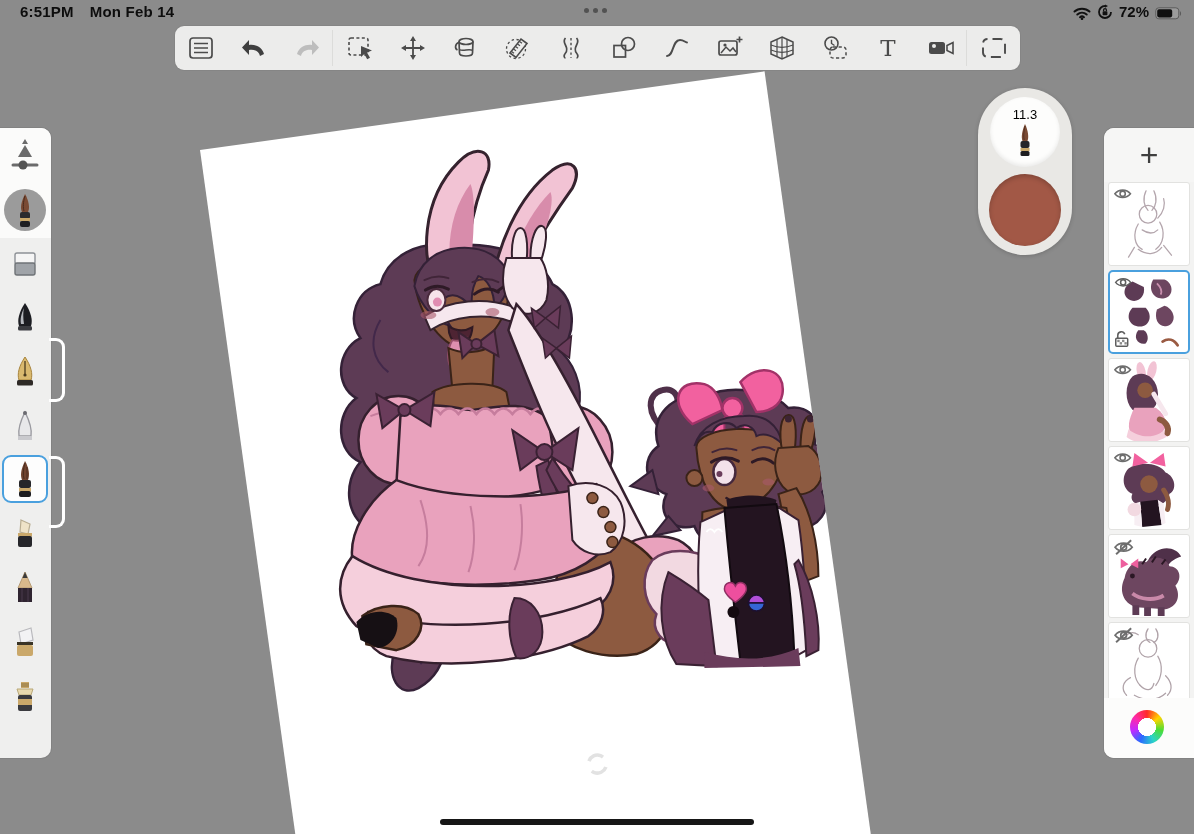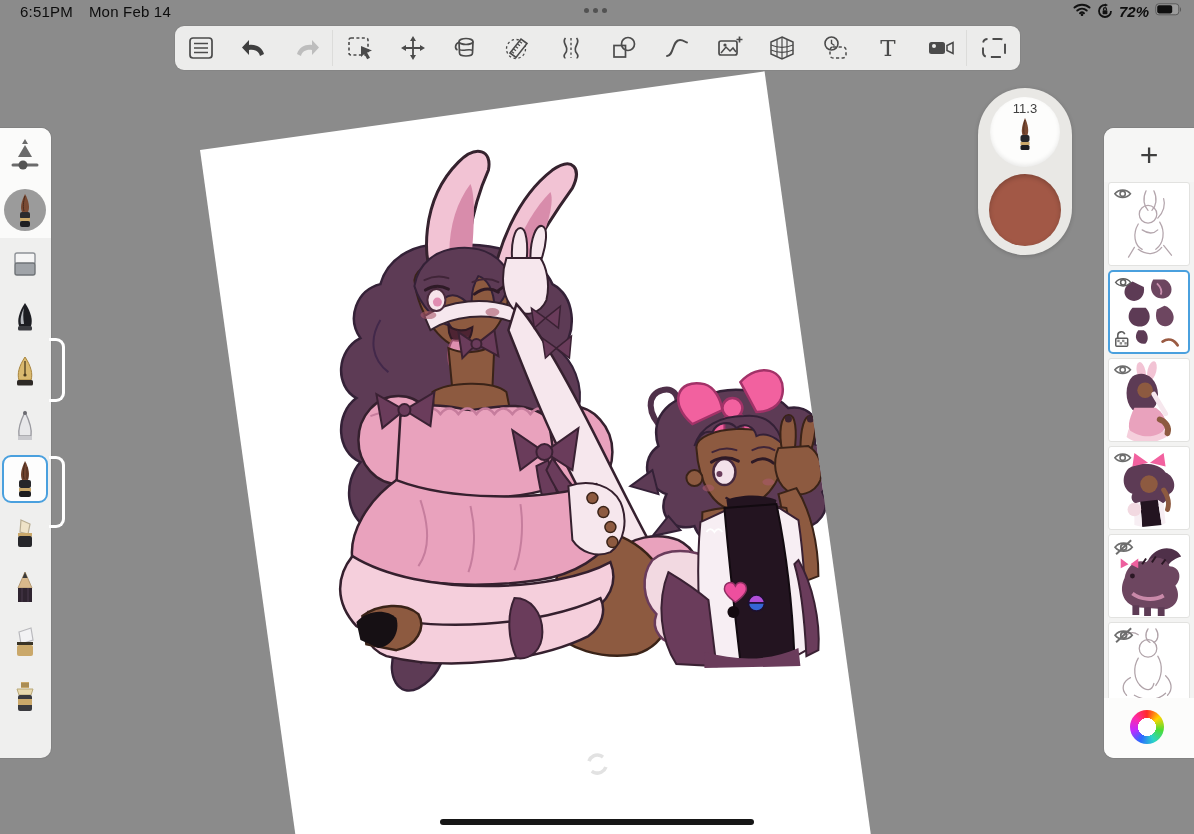--- a/index.html
+++ b/index.html
@@ -2,24 +2,24 @@
 <html><head>
 <meta charset="utf-8">
 <style>
   html,body{margin:0;padding:0;}
   body{
     width:1194px;height:834px;position:relative;overflow:hidden;
     background:#8b8b8b;font-family:"Liberation Sans",sans-serif;
     -webkit-font-smoothing:antialiased;
   }
   
-  .statusbar-left{position:absolute;left:20px;top:3px;color:#0d0d0d;font-size:15px;font-weight:400;letter-spacing:.2px;display:flex;gap:16px;}
+  .statusbar-left{position:absolute;left:20px;top:3px;color:#0d0d0d;font-size:15px;font-weight:700;letter-spacing:.2px;display:flex;gap:16px;}
   .top-dots{position:absolute;left:584px;top:8px;display:flex;gap:4px;}
   .top-dots span{width:5px;height:5px;border-radius:50%;background:#525252;display:block;}
-  .statusbar-right{position:absolute;right:12px;top:3px;display:flex;align-items:flex-start;gap:6px;color:#0d0d0d;font-size:15px;font-weight:600;font-style:italic;}
+  .statusbar-right{position:absolute;right:12px;top:3px;display:flex;align-items:flex-end;gap:6px;color:#0d0d0d;font-size:15px;font-weight:600;}
   
   .toolbar{
     position:absolute;left:175px;top:26px;width:845px;height:44px;
     background:#ececeb;border-radius:9px;display:flex;align-items:center;
     box-shadow:0 0 0 1px rgba(0,0,0,0.04);
   }
   .toolbar .tb{flex:1;height:44px;display:flex;align-items:center;justify-content:center;position:relative;}
   .toolbar .divider{position:absolute;top:4px;bottom:4px;width:1px;background:#dcdcda;}
   
   .left-sidebar{
@@ -30,21 +30,21 @@
   .left-sidebar .top-section{position:absolute;left:0;top:0;width:100%;height:110px;background:#fbfbfa;border-radius:0 10px 0 0;}
   .tool{position:absolute;left:3px;width:44px;height:44px;display:flex;align-items:center;justify-content:center;}
   .tool-selected-box{position:absolute;left:2px;top:327px;width:46px;height:48px;border:2.5px solid #4aa0de;border-radius:9px;background:#fdfdfd;box-sizing:border-box;}
   .side-tab{position:absolute;width:13px;border:3px solid #ffffff;border-left:none;border-radius:0 9px 9px 0;background:transparent;}
   
   .brush-widget{
     position:absolute;left:978px;top:88px;width:94px;height:167px;
     background:#e9e8e5;border-radius:47px;box-shadow:0 1px 4px rgba(0,0,0,0.18);
   }
   .size-circle{position:absolute;left:12px;top:9px;width:70px;height:70px;border-radius:50%;background:#fdfdfc;box-shadow:inset 0 -2px 4px rgba(0,0,0,0.08);text-align:center;}
-  .size-circle .val{font-size:13px;color:#404040;margin-top:4px;font-weight:400;}
+  .size-circle .val{font-size:13px;color:#000000;margin-top:10px;font-weight:400;}
   .color-circle{position:absolute;left:11px;top:86px;width:72px;height:72px;border-radius:50%;background:#a25846;box-shadow:inset 0 2px 5px rgba(0,0,0,0.22);}
   
   .layers-panel{
     position:absolute;left:1104px;top:128px;width:90px;height:630px;
     background:#f3f3f2;border-radius:10px 0 0 10px;
     box-shadow:0 0 0 1px rgba(0,0,0,0.06);
   }
   .add-layer{position:absolute;left:0;top:0;width:100%;height:54px;display:flex;align-items:center;justify-content:center;font-size:32px;font-weight:300;color:#3f3f3f;background:#f6f6f5;border-radius:10px 0 0 0;}
   .thumb{position:absolute;left:4px;width:82px;height:84px;background:#ffffff;border:1px solid #e2e2e0;border-radius:3px;box-sizing:border-box;overflow:hidden;}
   .thumb.selected{border:2.5px solid #4aa0de;border-radius:5px;}

